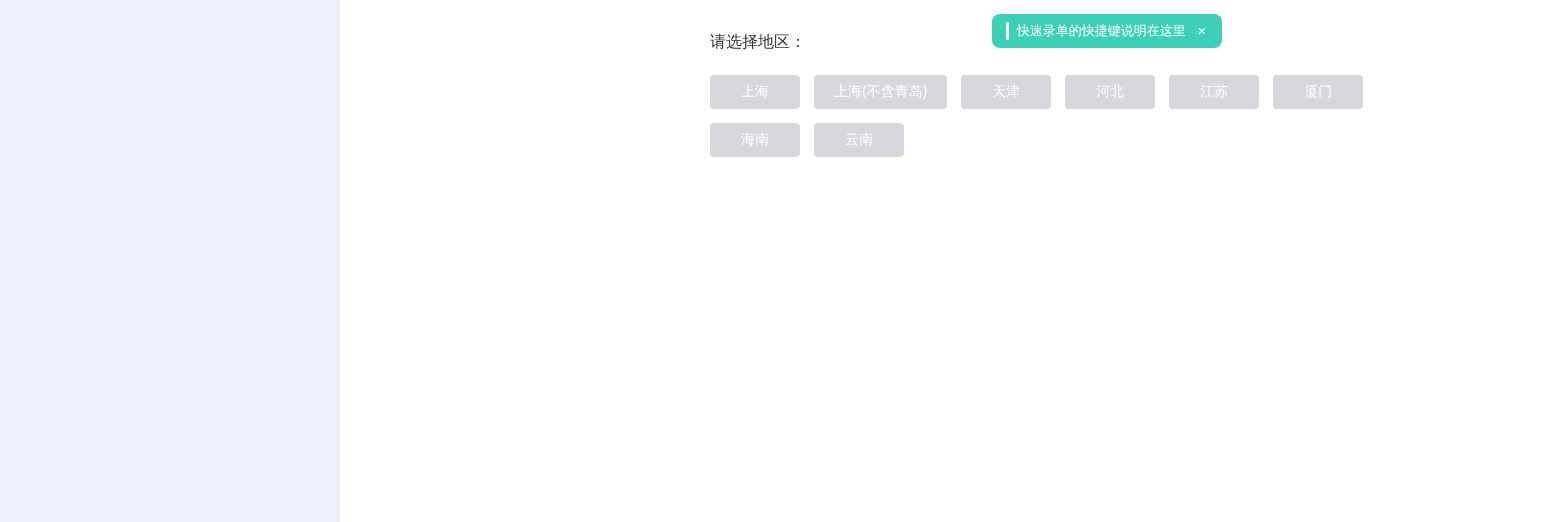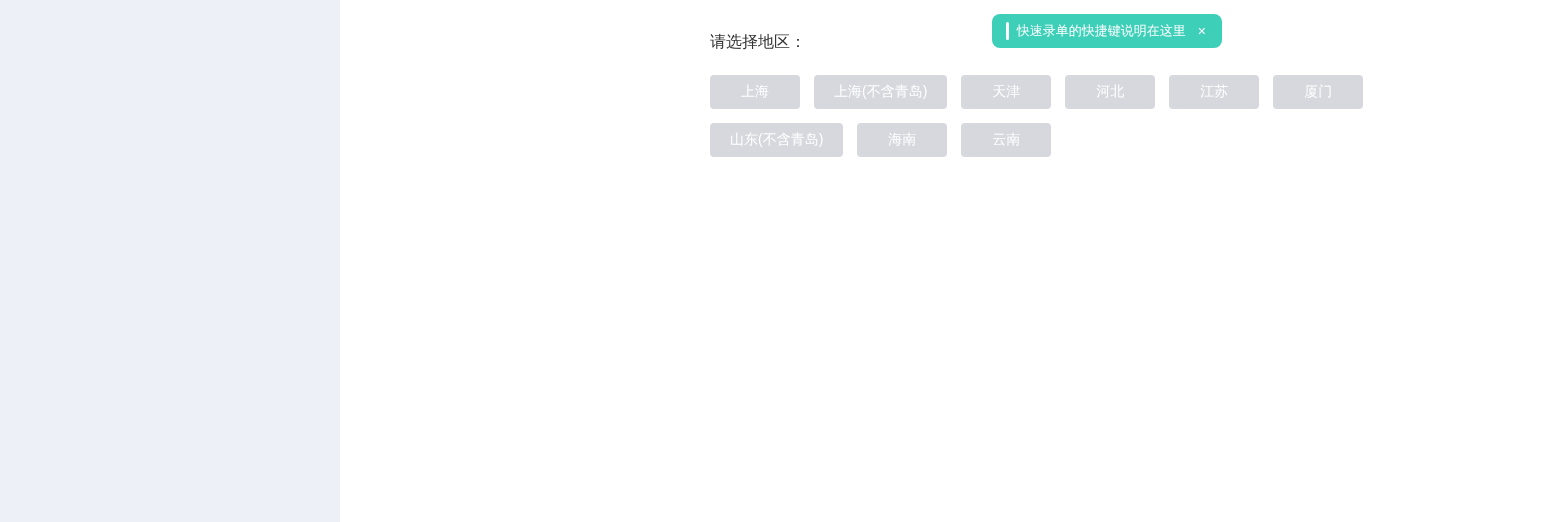--- a/index.html
+++ b/index.html
@@ -123,19 +123,18 @@
     <div class="region-buttons-row">
     <button class="region-btn">上海</button>
         <button class="region-btn">上海(不含青岛)</button>
         <button class="region-btn">天津</button>
         <button class="region-btn">河北</button>
         <button class="region-btn">江苏</button>
         <button class="region-btn">厦门</button>
       </div>
 
     <div class="region-buttons-row">
-    <button class="region-btn">山东(不含青岛)</button>
         <button class="region-btn">海南</button>
         <button class="region-btn">云南</button>
       </div>
   </div>
 
 </div>
 
 </body></html>

